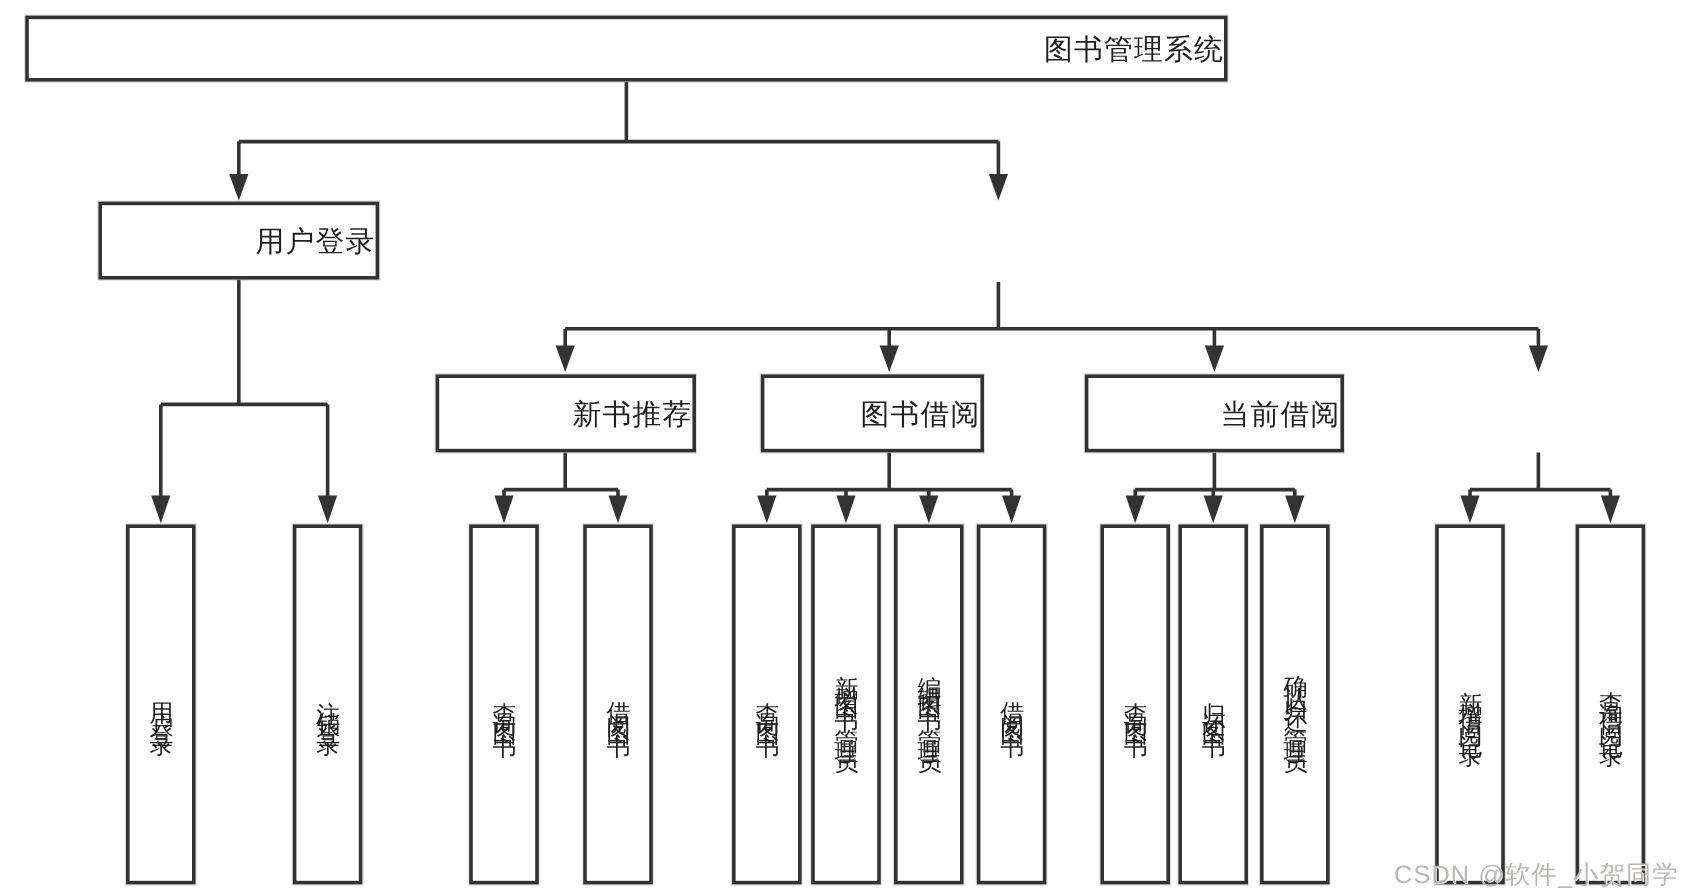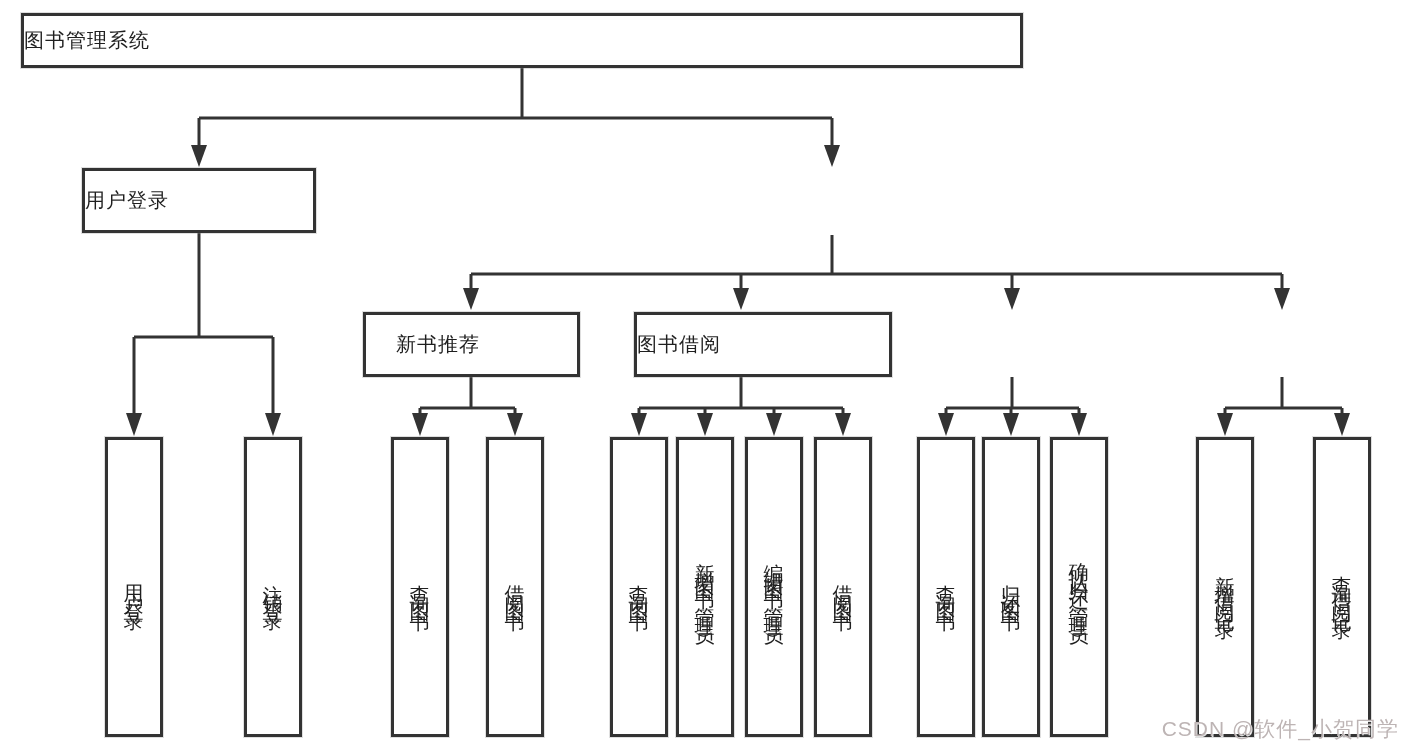--- a/index.html
+++ b/index.html
@@ -23,22 +23,22 @@
     z-index: 0;
   }
   .node {
     position: absolute;
     box-sizing: border-box;
     background: #ffffff;
     border: 3px solid #333333;
     box-shadow: 0 0 0 1px rgba(150,150,150,0.30);
     display: flex;
     align-items: center;
-    justify-content: flex-start;
-    font-size: 20px;
+    justify-content: flex-end;
+    font-size: 24px;
     color: #1f1f1f;
     letter-spacing: 1px;
     z-index: 1;
   }
   .leaf {
     position: absolute;
     box-sizing: border-box;
     width: 58px;
     height: 300px;
     background: #ffffff;
@@ -56,21 +56,21 @@
     font-size: 20px;
     letter-spacing: 9px;
     line-height: 1;
     color: #1f1f1f;
   }
   
   #root-box        { left: 21px;  top: 13px;  width: 1002px; height: 55px; }
   #user-login-box  { left: 82px;  top: 168px; width: 234px;  height: 65px; }
   #book-mgmt-box   { left: 714px; top: 170px; width: 237px;  height: 65px; }
   #new-book-box    { left: 363px; top: 312px; width: 217px;  height: 65px; padding-left: 30px; }
-  #book-borrow-box { left: 634px; top: 312px; width: 258px;  height: 65px; }
+  #book-borrow-box { left: 634px; top: 312px; width: 186px;  height: 65px; }
   #current-borrow-box { left: 904px;  top: 312px; width: 216px; height: 65px; }
   #borrow-record-box  { left: 1174px; top: 312px; width: 216px; height: 65px; }
 
   #leaf-a1 { left: 105px;  top: 437px; }
   #leaf-a2 { left: 244px;  top: 437px; }
   #leaf-b1 { left: 391px;  top: 437px; }
   #leaf-b2 { left: 486px;  top: 437px; }
   #leaf-c1 { left: 610px;  top: 437px; }
   #leaf-c2 { left: 676px;  top: 437px; }
   #leaf-c3 { left: 745px;  top: 437px; }
@@ -141,20 +141,23 @@
   <div class="node" id="user-login-box">
     <span>用户登录</span>
   </div>
 
   <div class="node" id="new-book-box">
     <span>新书推荐</span>
   </div>
   <div class="node" id="book-borrow-box">
     <span>图书借阅</span>
   </div>
+  <div class="node" id="current-borrow-box">
+    <span>当前借阅</span>
+  </div>
 
   <div class="leaf" id="leaf-a1">
     <span>用户登录</span>
   </div>
   <div class="leaf" id="leaf-a2">
     <span>注销登录</span>
   </div>
 
   <div class="leaf" id="leaf-b1">
     <span>查询图书</span>

